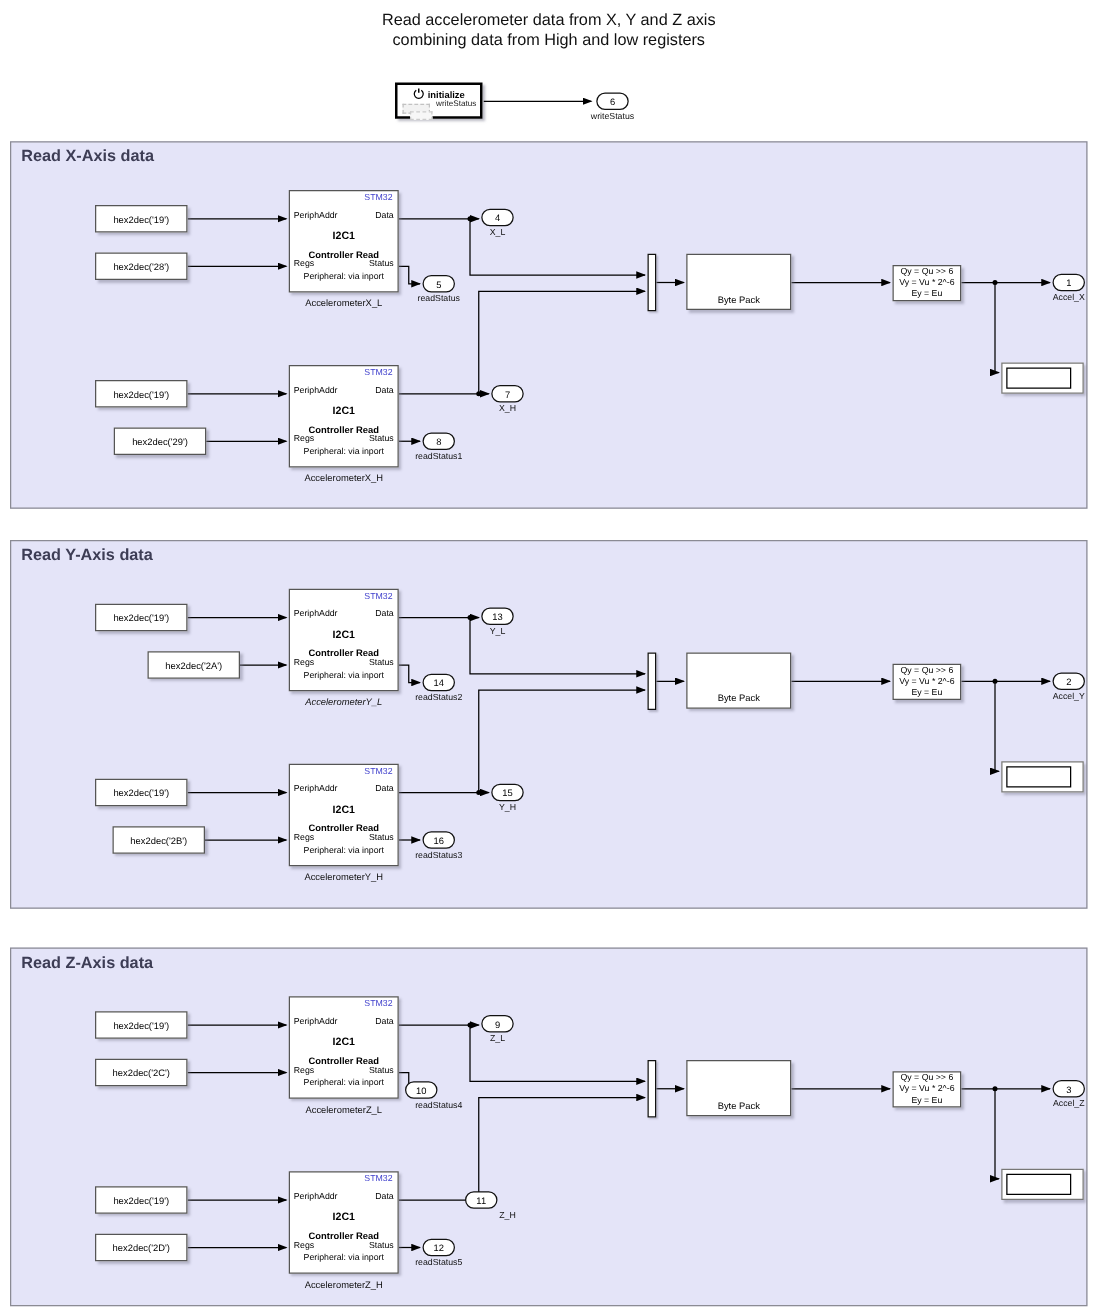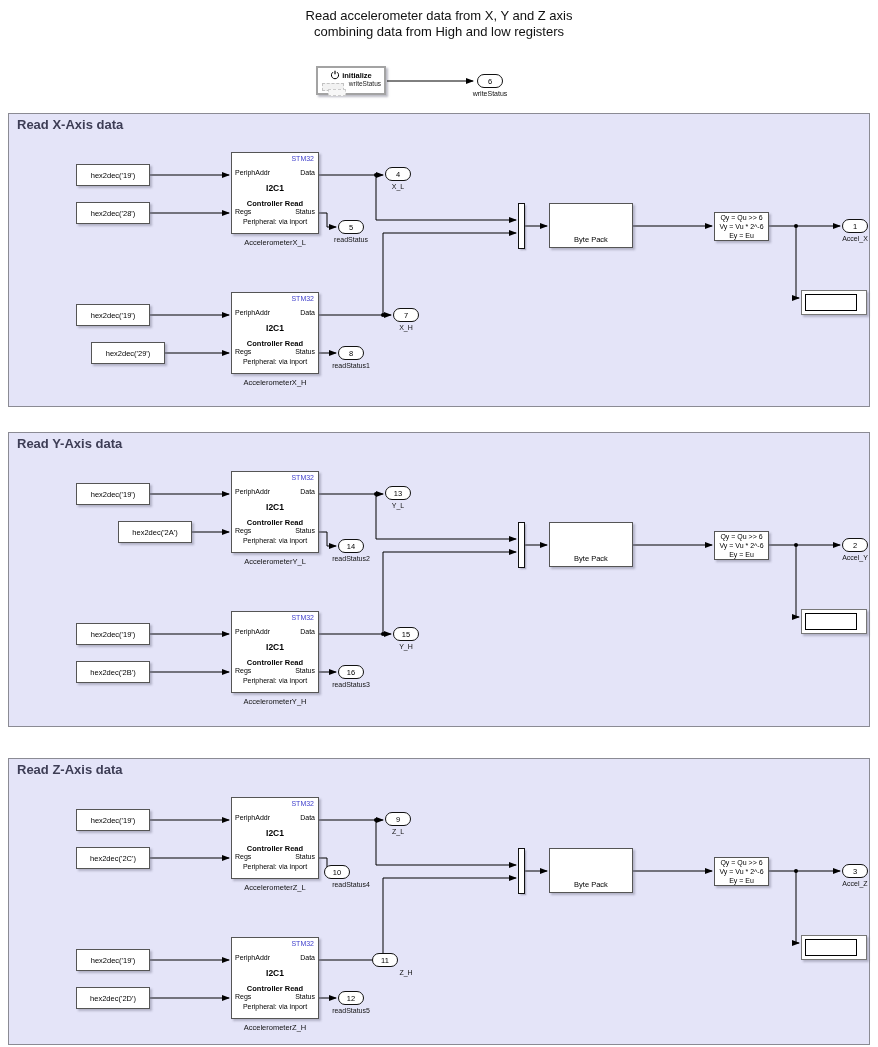--- a/index.html
+++ b/index.html
@@ -32,21 +32,21 @@
   .mux{position:absolute;left:509px;top:89px;width:7px;height:46px;background:#fff;border:1.3px solid #111;
     box-sizing:border-box;box-shadow:1.5px 1.5px 1.5px rgba(120,120,140,.45);}
   .bp{left:540px;top:89px;width:84px;height:45px;}
   .bp span{position:absolute;bottom:3px;left:0;width:100%;text-align:center;font-size:7.5px;}
   .conv{left:705px;top:98px;width:55px;height:29px;font-size:7px;line-height:1.3;
     display:flex;flex-direction:column;align-items:center;justify-content:center;white-space:nowrap;}
   .disp{left:792px;top:176px;width:66px;height:25px;border:1px solid #777;}
   .disp .inner{position:absolute;left:3px;top:3px;width:50px;height:15px;border:1.5px solid #000;background:#fff;}
   .wires{position:absolute;left:0;top:0;pointer-events:none;}
   
-  .init{left:316px;top:66px;width:70px;height:29px;background:#fff;border:2px solid #a3a3a3;
+  .init{left:316px;top:66px;width:70px;height:29px;background:#fff;border:2px solid #000000;
     box-sizing:border-box;box-shadow:2px 2px 2px rgba(120,120,140,.5);position:absolute;}
   .init .row1{display:flex;align-items:center;justify-content:center;gap:2px;margin-top:2px;
     font-size:7.5px;font-weight:bold;}
   .init .ws{position:absolute;right:3px;top:12px;font-size:6.5px;color:#222;}
   .init .sk1{position:absolute;left:4px;top:15px;width:20px;height:6px;border:1px dashed #c2c2c2;background:#f2f2f2;}
   .init .sk2{position:absolute;left:10px;top:21px;width:16px;height:5px;border:1px dashed #cccccc;background:#f7f7f7;}
 </style>
 </head>
 <body>
 
@@ -238,35 +238,35 @@
       <span>Data</span>
     </div>
     <div class="t1">I2C1</div>
     <div class="t2">Controller Read</div>
     <div class="rowbot">
       <span>Regs</span>
       <span>Status</span>
     </div>
     <div class="foot">Peripheral: via inport</div>
   </div>
-  <div class="blkname" style="left:266px;top:124px;">AccelerometerY_L</div>
+  <div class="blkname" style="left:266px;top:124px;font-style:italic;">AccelerometerY_L</div>
 
   <div class="oval" style="left:376px;top:53px;">
     <span>13</span>
     </div>
   <div class="ovallbl" style="left:389px;top:69px;">Y_L</div>
   <div class="oval" style="left:329px;top:106px;">
     <span>14</span>
     </div>
   <div class="ovallbl" style="left:342px;top:122px;">readStatus2</div>
 
   <div class="blk const" style="left:67px;top:190px;">
     <span>hex2dec('19')</span>
     </div>
-  <div class="blk const" style="left:67px;top:228px;">
+  <div class="blk const" style="left:81px;top:228px;">
     <span>hex2dec('2B')</span>
     </div>
 
   <div class="blk i2c" style="left:222px;top:178px;">
     <span class="tag">STM32</span>
     <div class="rowtop">
       <span>PeriphAddr</span>
       <span>Data</span>
     </div>
     <div class="t1">I2C1</div>

